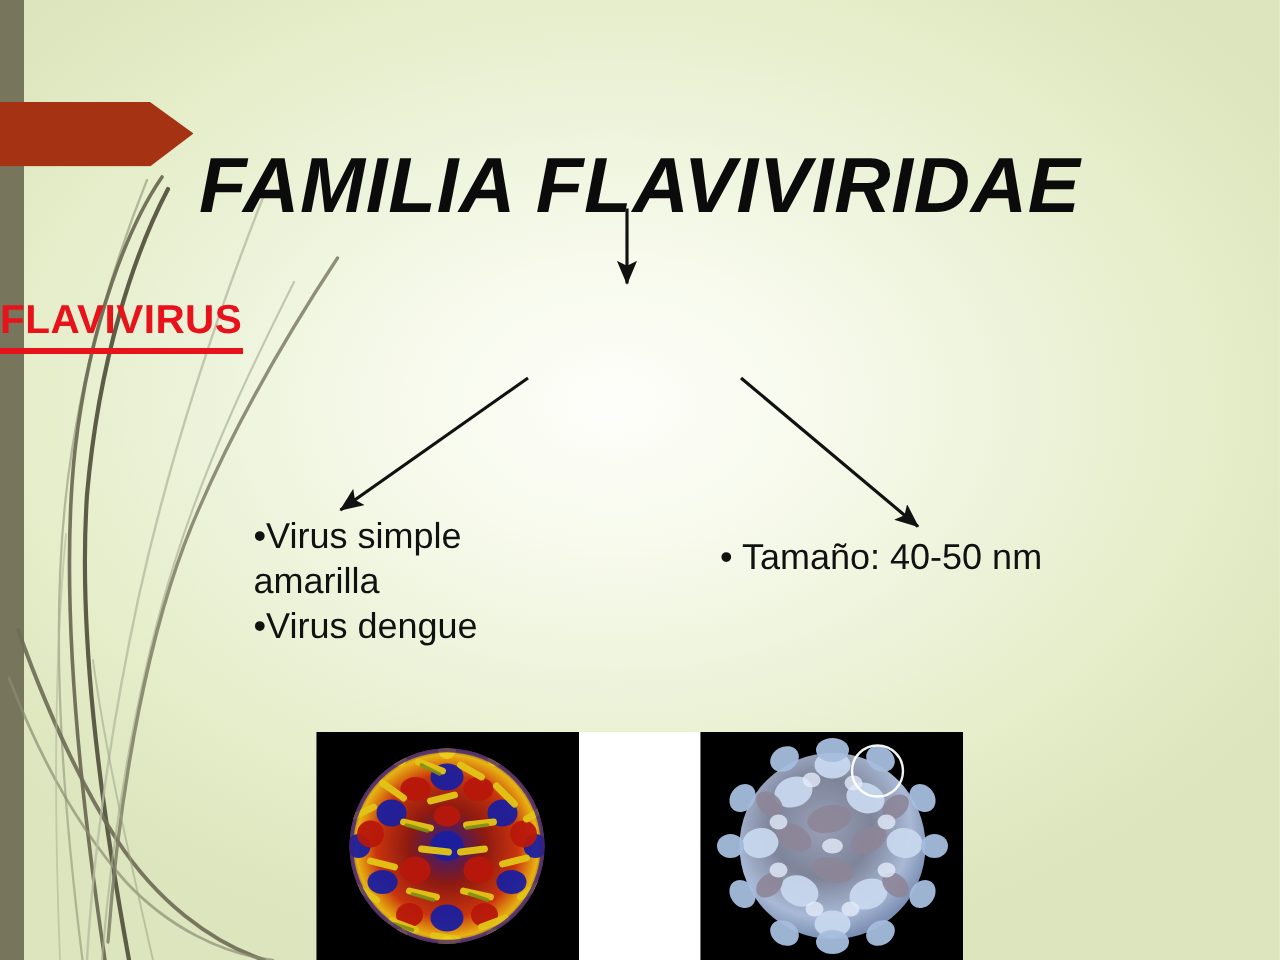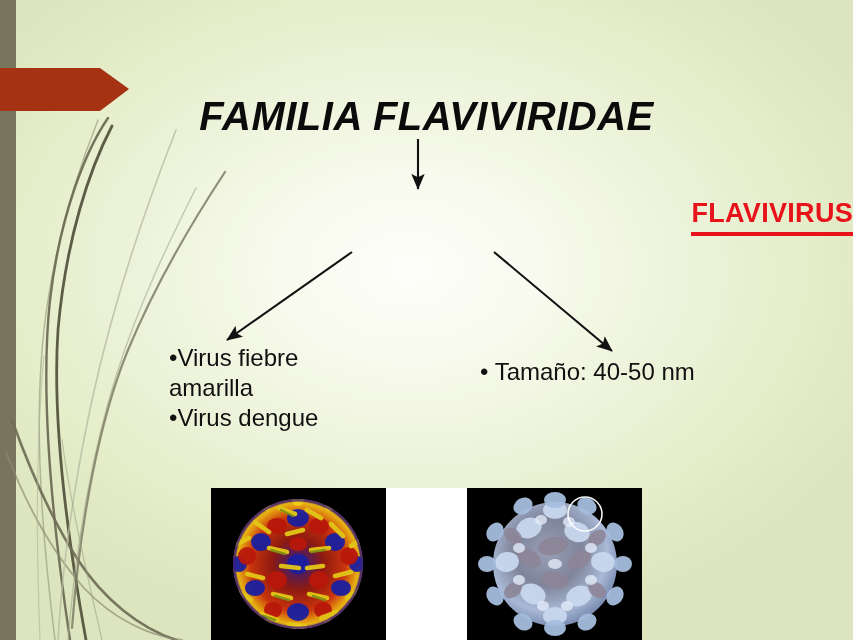--- a/index.html
+++ b/index.html
@@ -42,32 +42,32 @@
     background:#A63214;
     clip-path:polygon(0 0, 100px 0, 129px 21px, 100px 43px, 0 43px);
   }
 
   
   #title {
     position:absolute;
     left:0; top:94px;
     width:853px;
     text-align:center;
-    font-size:40px;
+    font-size:52px;
     font-weight:bold;
     font-style:italic;
     color:#0B0B0B;
     letter-spacing:0.5px;
     white-space:nowrap;
   }
   #subtitle-wrap {
     position:absolute;
     left:0; top:198px;
     width:853px;
-    text-align:right;
+    text-align:left;
   }
   #subtitle {
     display:inline-block;
     font-size:27px;
     font-weight:bold;
     color:#E8121A;
     letter-spacing:0.3px;
     padding-bottom:3px;
     border-bottom:4px solid #E8121A;
   }
@@ -153,21 +153,21 @@
       <marker id="ah" markerWidth="9" markerHeight="9" refX="7.2" refY="3.2" orient="auto" markerUnits="strokeWidth">
         <path d="M0,0 L7.6,3.2 L0,6.4 L1.6,3.2 z" fill="#111111"></path>
       </marker>
     </defs>
     <line x1="418" y1="139" x2="418" y2="189" stroke="#111111" stroke-width="2.1" marker-end="url(#ah)"></line>
     <line x1="352" y1="252" x2="227" y2="340" stroke="#111111" stroke-width="2.1" marker-end="url(#ah)"></line>
     <line x1="494" y1="252" x2="612" y2="351" stroke="#111111" stroke-width="2.1" marker-end="url(#ah)"></line>
   </svg>
 
   <div id="left-list">
-    <div class="li">•Virus fiebre amarilla</div>
+    <div class="li">•Virus simple amarilla</div>
     <div class="li">•Virus dengue</div>
   </div>
 
   <div id="right-list">
     <div class="li">• Tamaño: 40-50 nm</div>
   </div>
 
   <div id="img-band">
 
     <div class="virion">

